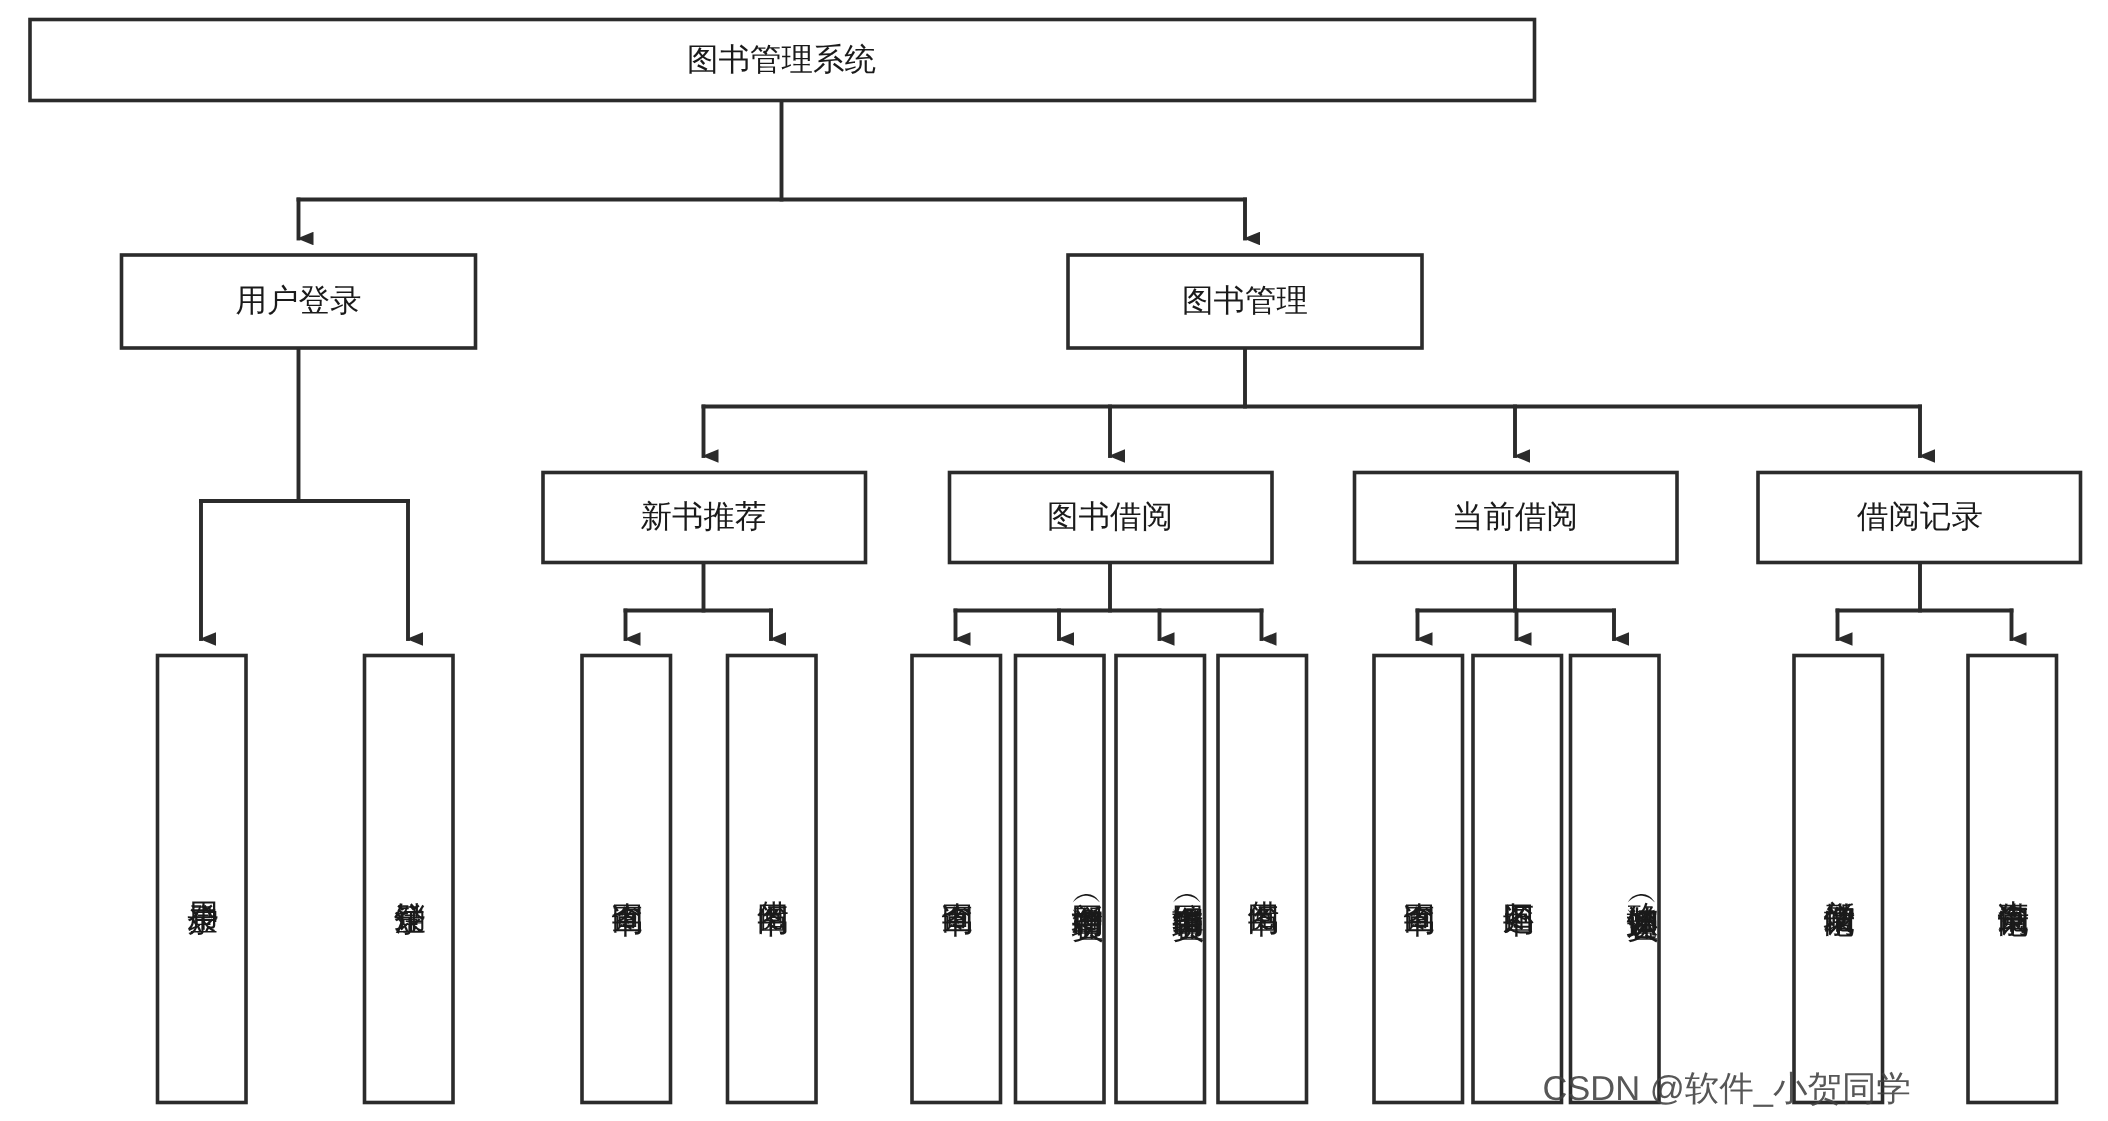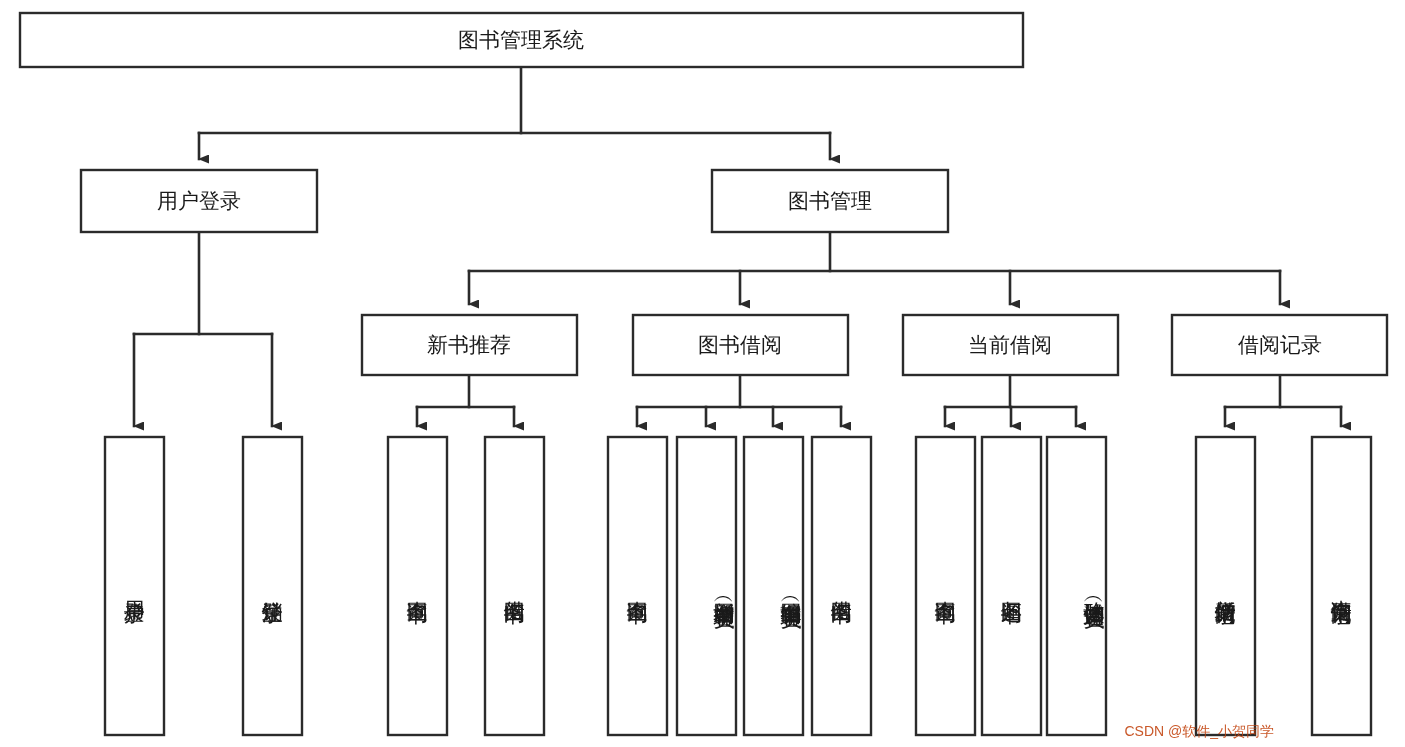--- a/index.html
+++ b/index.html
@@ -56,22 +56,22 @@
     text-orientation: upright;
     white-space: nowrap;
     letter-spacing: 1px;
     pointer-events: none;
   }
   .watermark {
     position: absolute;
     right: 10px;
     bottom: 6px;
     font-family: "Liberation Sans", "DejaVu Sans", sans-serif;
-    font-size: 14px;
-    color: #c2410c;
+    font-size: 23px;
+    color: #404040;
     opacity: 0.88;
     white-space: nowrap;
   }
 </style>
 </head>
 <body>
 
 <div id="diagram-root">
 
   <svg id="flowchart" viewBox="0 0 1405 747">

